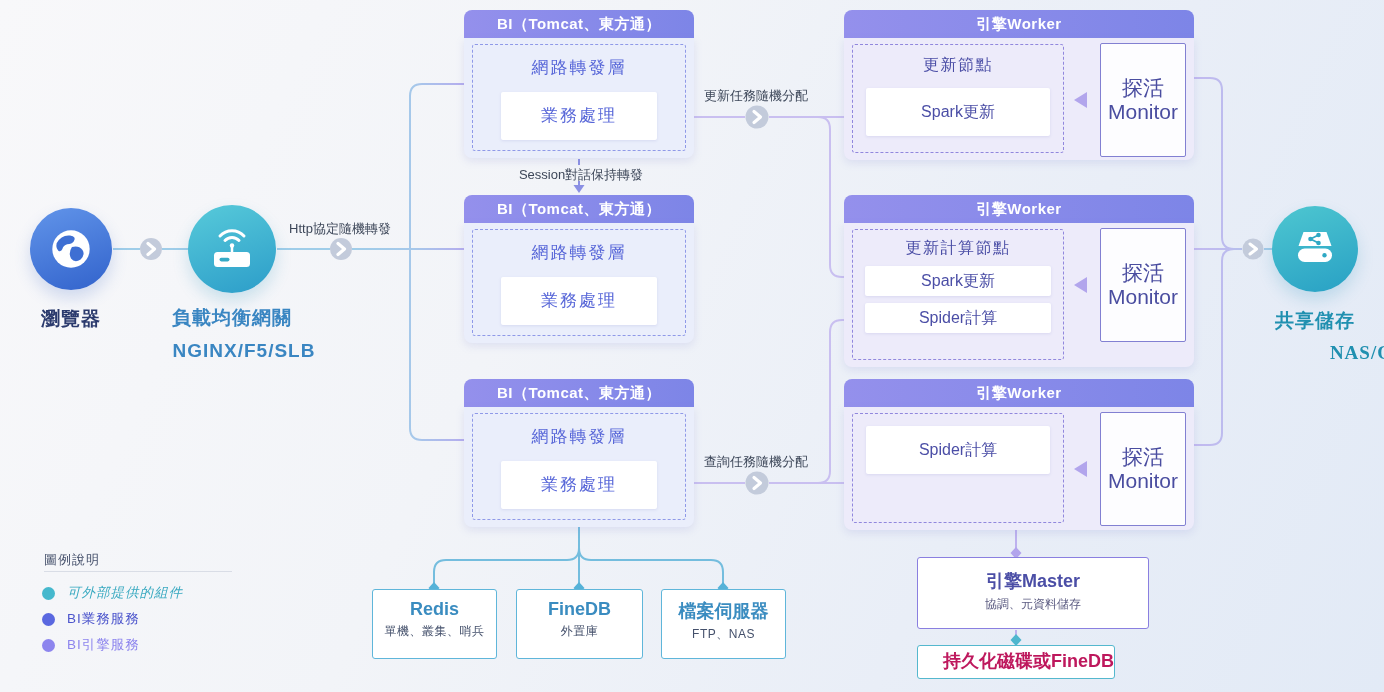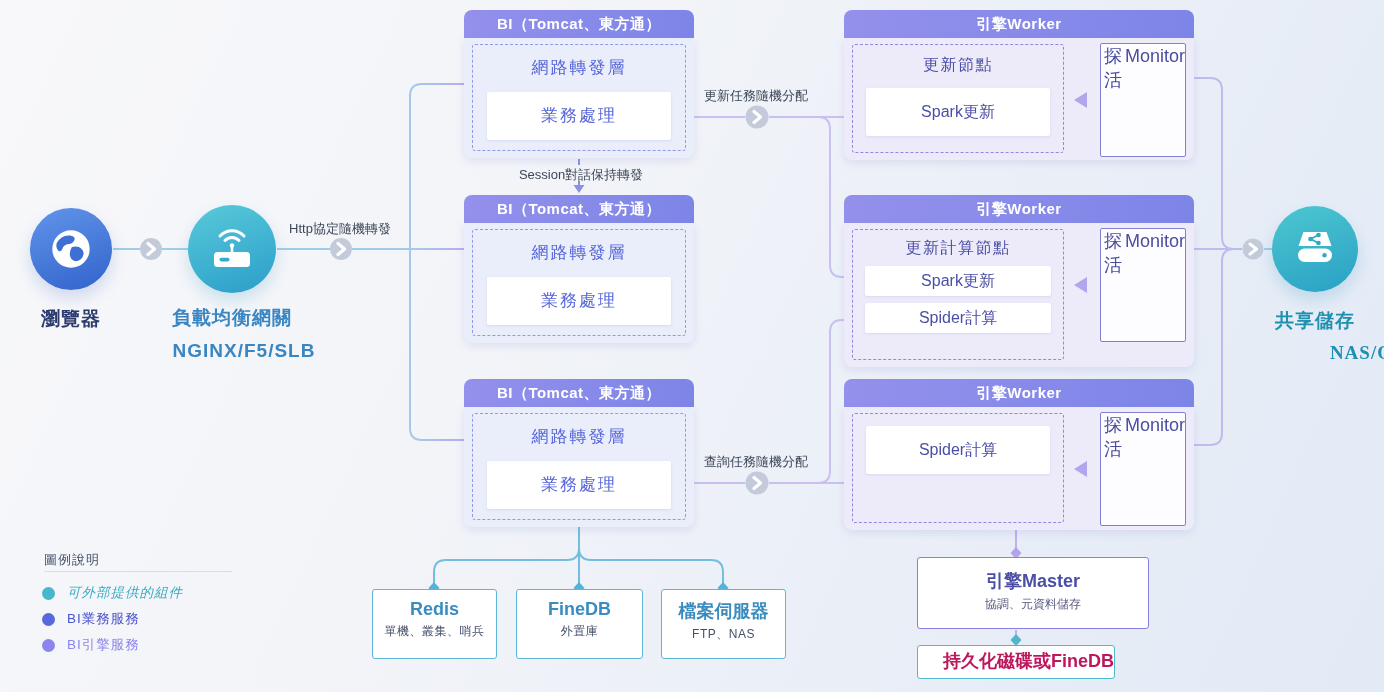--- a/index.html
+++ b/index.html
@@ -15,34 +15,34 @@
     height:28px;line-height:28px;text-align:center;color:#fff;font-weight:bold;font-size:15px;
     background:linear-gradient(90deg,#9490ec 0%,#7d85e7 100%);border-radius:8px 8px 0 0;letter-spacing:.5px;
   }
   .bi-node{position:absolute;left:464px;width:230px;z-index:2;}
   .bi-body{position:relative;height:120px;background:#eaeefb;border-radius:0 0 8px 8px;
     box-shadow:0 3px 8px rgba(125,133,210,.18);}
   .bi-dashed{position:absolute;left:8px;right:8px;top:6px;bottom:7px;border:1.5px dashed #8f99e8;
     border-radius:3px;text-align:center;}
   .bi-layer-title{margin-top:11px;font-size:17px;color:#5766d8;letter-spacing:2px;}
   .white-box{background:#fff;border-radius:2px;box-shadow:0 1px 3px rgba(120,130,200,.18);}
-  .bi-task{width:184px;height:48px;line-height:48px;margin:13px auto 0;color:#5766d8;font-size:17px;letter-spacing:2px;}
+  .bi-task{width:156px;height:48px;line-height:48px;margin:13px auto 0;color:#5766d8;font-size:17px;letter-spacing:2px;}
 
   .worker{position:absolute;left:844px;width:350px;z-index:2;}
   .worker-body{position:relative;background:#edebfa;border-radius:0 0 8px 8px;
     box-shadow:0 3px 8px rgba(125,133,210,.18);}
   .worker-dashed{position:absolute;left:8px;top:6px;width:212px;bottom:7px;border:1.5px dashed #9187dd;
     border-radius:3px;text-align:center;box-sizing:border-box;}
   .worker-title{margin-top:10px;font-size:16px;color:#4b4ea6;letter-spacing:1.5px;}
   .worker-title.tight{margin-top:8px;}
   .worker-task{width:184px;height:48px;line-height:48px;margin:12px auto 0;color:#4b4ea6;font-size:16px;}
   .worker-task-sm{width:186px;height:30px;line-height:30px;margin:7px auto 0;color:#4b4ea6;font-size:16px;}
   .monitor{position:absolute;left:256px;top:5px;width:86px;height:114px;background:#fdfdff;
-    border:1.5px solid #8280d2;border-radius:2px;display:flex;flex-direction:row;justify-content:center;
-    text-align:center;color:#4a4da0;font-size:18px;line-height:24px;box-sizing:border-box;}
+    border:1.5px solid #8280d2;border-radius:2px;display:flex;flex-direction:column;justify-content:center;
+    text-align:center;color:#4a4da0;font-size:21px;line-height:24px;box-sizing:border-box;}
   .tri-left{position:absolute;left:230px;top:54px;width:0;height:0;
     border-top:8px solid transparent;border-bottom:8px solid transparent;border-right:13px solid #b2a5ec;}
 
   
   .circle{position:absolute;border-radius:50%;display:flex;align-items:center;justify-content:center;z-index:2;}
   .browser-circle{left:30px;top:208px;width:82px;height:82px;
     background:linear-gradient(160deg,#5f92e8 5%,#3465cd 95%);box-shadow:0 8px 16px rgba(70,110,200,.22);}
   .lb-circle{left:188px;top:205px;width:88px;height:88px;
     background:linear-gradient(160deg,#55c8d9 5%,#2e9fca 95%);box-shadow:0 8px 16px rgba(50,150,190,.22);}
   .storage-circle{left:1272px;top:206px;width:86px;height:86px;

